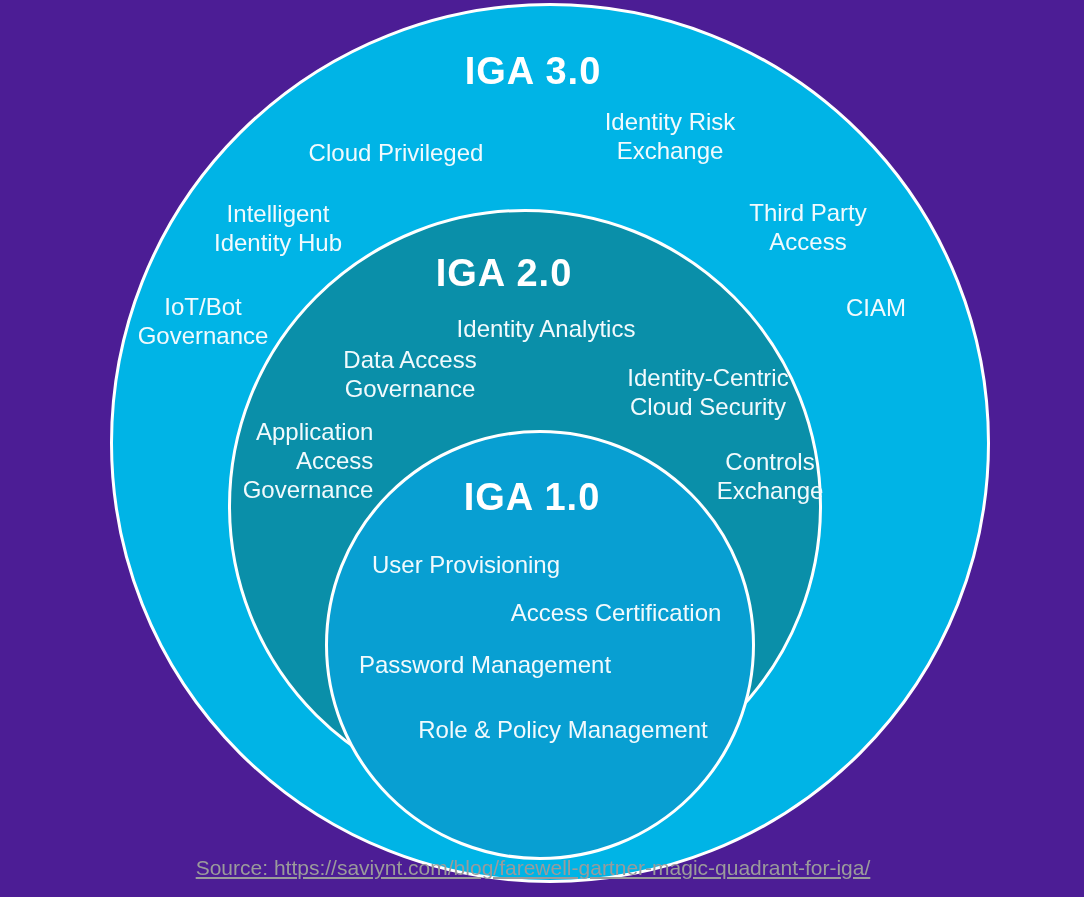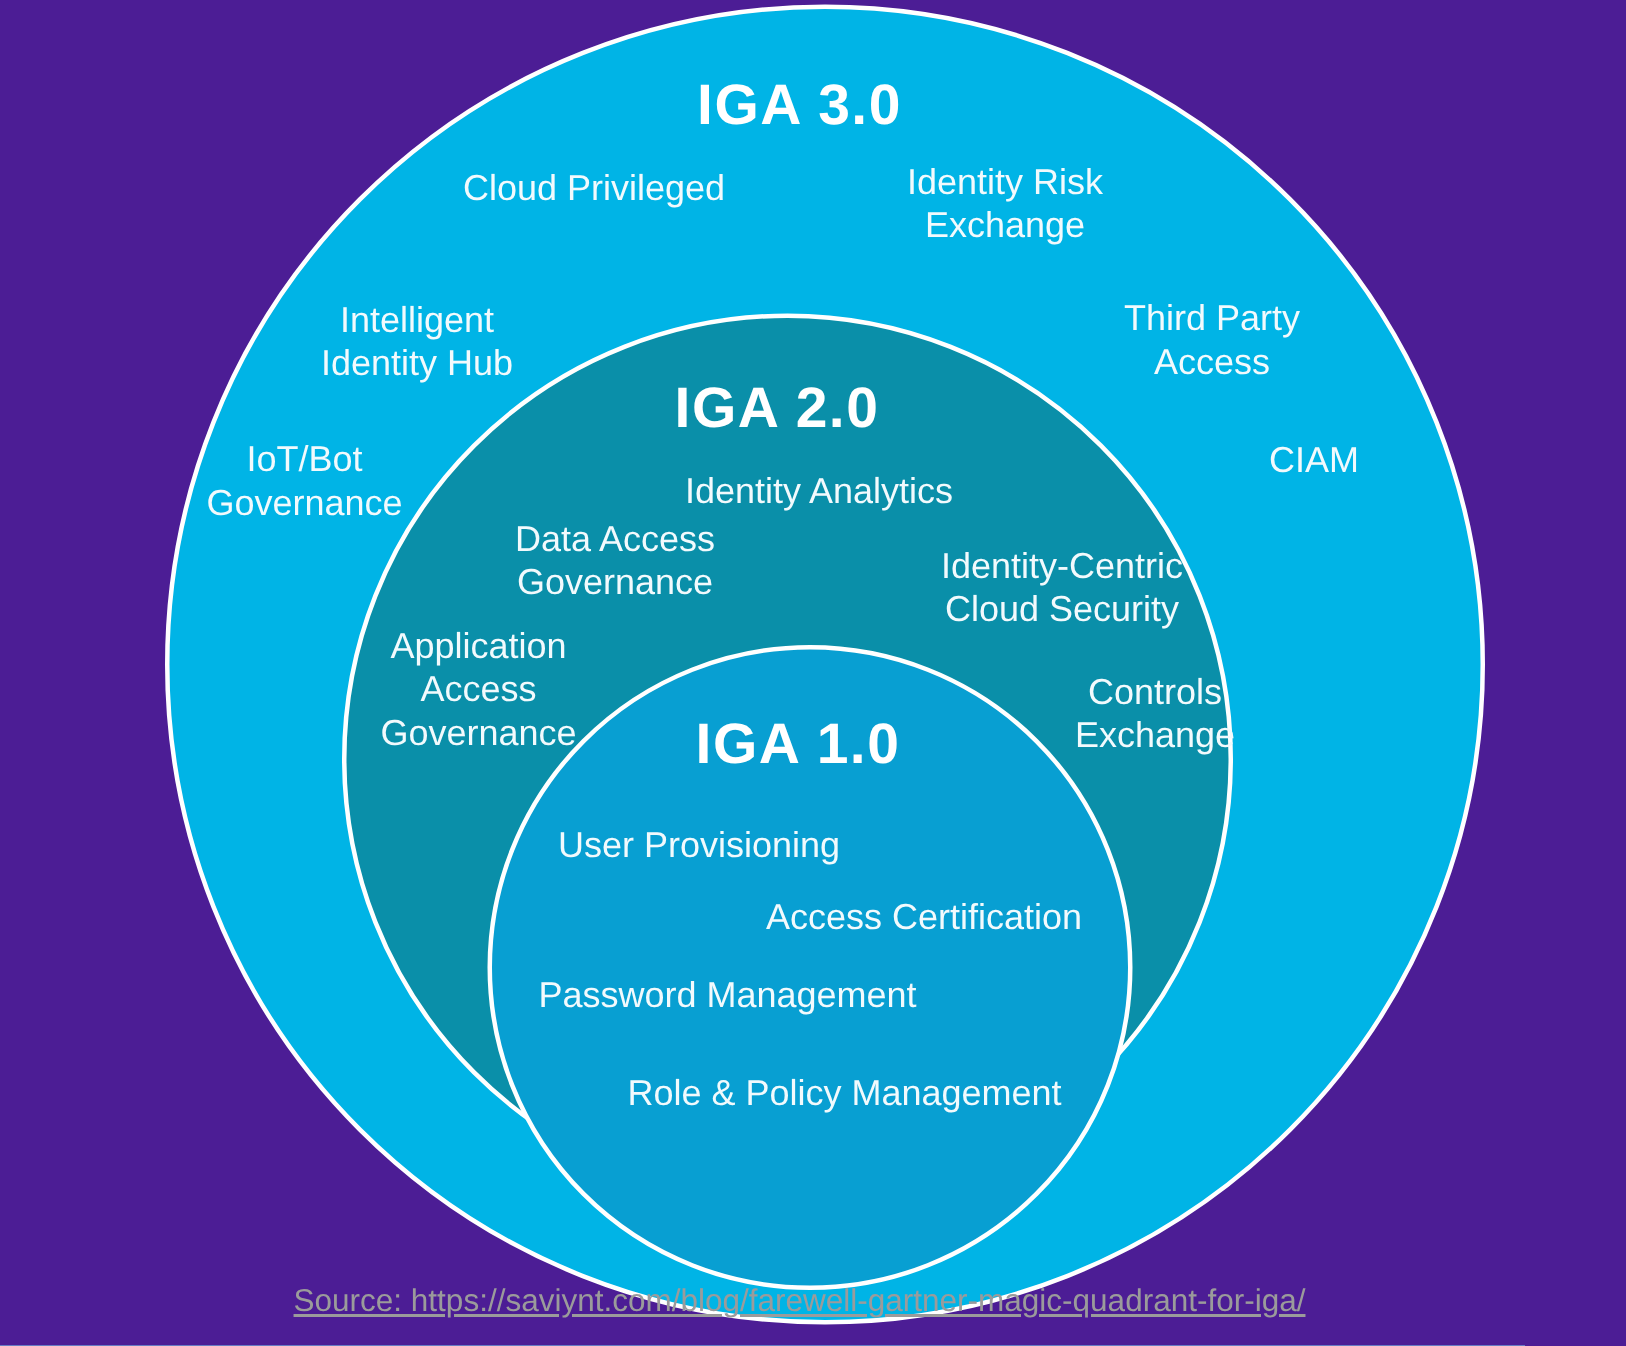--- a/index.html
+++ b/index.html
@@ -61,32 +61,32 @@
     transform: translate(-50%, -50%);
     font-size: 21px;
     color: #9b9b9b;
     text-decoration: underline;
     white-space: nowrap;
     z-index: 6;
     cursor: pointer;
   }
   
   .pos-iga3-title    { left: 533px; top: 71px;  }
-  .pos-cloud-pam     { left: 396px; top: 126px; }
+  .pos-cloud-pam     { left: 396px; top: 152px; }
   .pos-identity-risk { left: 670px; top: 136px; }
   .pos-intelligent   { left: 278px; top: 228px; }
   .pos-third-party   { left: 808px; top: 227px; }
   .pos-iot-bot       { left: 203px; top: 321px; }
   .pos-ciam          { left: 876px; top: 307px; }
   
-  .pos-iga2-title    { left: 518px; top: 273px; }
+  .pos-iga2-title    { left: 504px; top: 273px; }
   .pos-id-analytics  { left: 546px; top: 328px; }
   .pos-data-access   { left: 382px; top: 374px; margin-left: 28px; }
   .pos-id-centric    { left: 708px; top: 392px; }
-  .pos-app-access    { left: 319px; top: 460px; }
+  .pos-app-access    { left: 308px; top: 460px; text-align: right; }
   .pos-controls      { left: 770px; top: 476px; }
   
   .pos-iga1-title    { left: 532px; top: 497px; }
   .pos-user-prov     { left: 466px; top: 564px; }
   .pos-access-cert   { left: 616px; top: 612px; }
   .pos-password      { left: 485px; top: 664px; }
   .pos-role-policy   { left: 563px; top: 729px; }
 </style>
 </head>
 <body>

